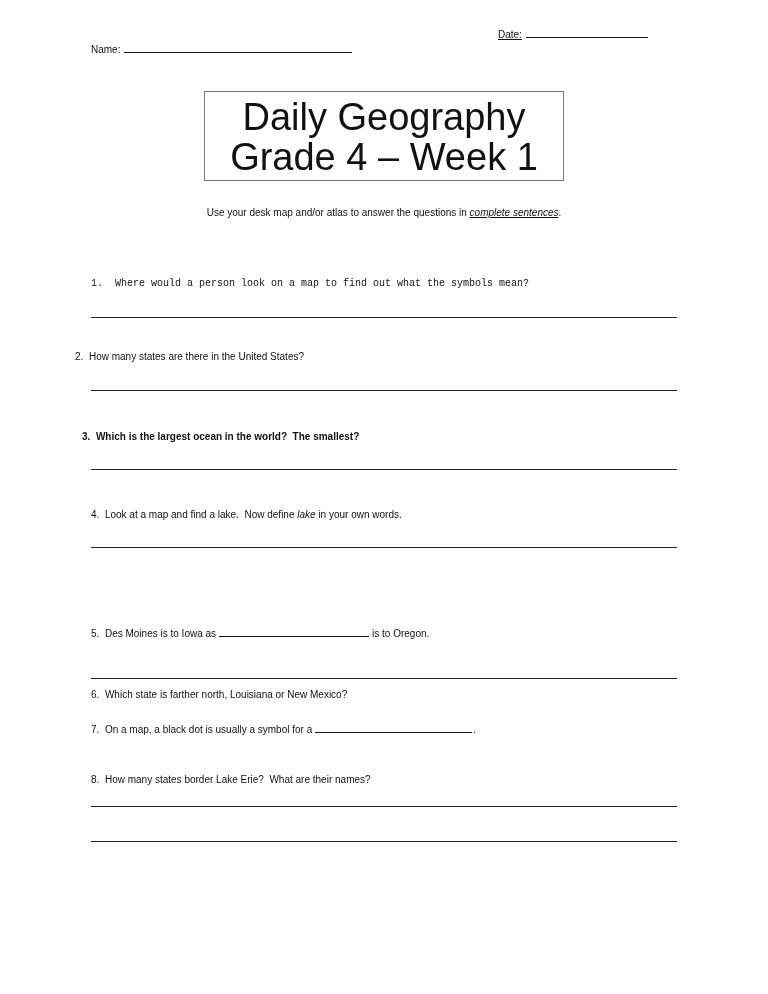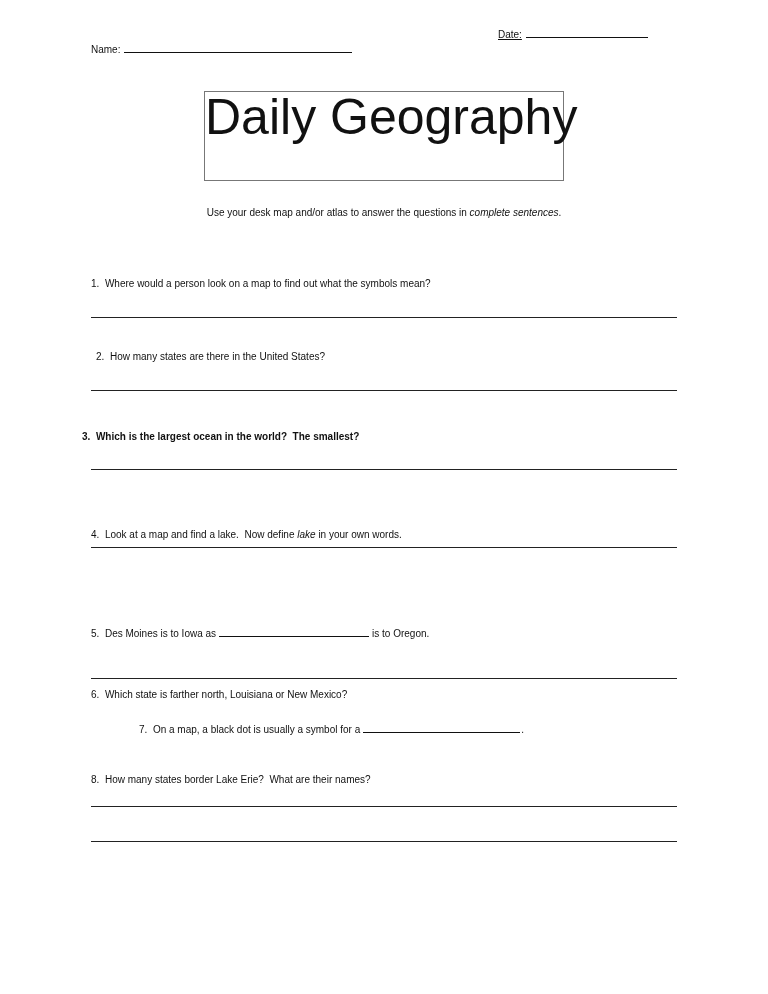--- a/index.html
+++ b/index.html
@@ -13,75 +13,76 @@
     display: inline-block; border-bottom: 1px solid #111; height: 13px;
     vertical-align: baseline; margin: 0 3px;
   }
   .answer-line {
     position: absolute; left: 91px; width: 586px; height: 0;
     border-top: 1px solid #222;
   }
   #title-box {
     left: 204px; top: 91px; width: 360px; height: 90px;
     border: 1px solid #777; box-sizing: border-box;
-    text-align: center; font-size: 50px; line-height: 40px;
+    text-align: center; font-size: 38px; line-height: 40px;
     padding-top: 5px; color: #111;
   }
   #title-box div { white-space: nowrap; }
-  .ul { font-style: italic; margin-top: 36px; }
+  .ul { text-decoration: underline; font-style: italic; margin-top: 36px; }
   .it { font-style: italic; }
 </style>
 </head>
 <body>
 
 <div class="abs txt" style="left:91px; top:39px;">
   <span>Name:</span><span class="blank" style="width:228px; margin-left:4px;"></span>
 </div>
 <div class="abs txt" style="left:498px; top:24px;text-decoration:underline;">
   <span>Date:</span><span class="blank" style="width:122px; margin-left:4px;"></span>
 </div>
 
 <div id="title-box" class="abs">
   <div>Daily Geography</div>
+  <div>Grade 4 – Week 1</div>
 </div>
 
 <div class="abs txt" style="left:0; width:768px; top:205px; text-align:center;">
   <span>Use your desk map and/or atlas to answer the questions in </span><span class="ul">complete sentences</span><span>.</span>
 </div>
 
-<div class="abs txt" style="left:91px; top:276px;">
+<div class="abs txt" style="left:91px; top:276px;font-family:Liberation Mono, monospace;">
   <span>1.</span>&nbsp;&nbsp;<span>Where would a person look on a map to find out what the symbols mean?</span>
 </div>
 <div class="answer-line" style="top:317px;"></div>
 
-<div class="abs txt" style="left:96px; top:349px;">
+<div class="abs txt" style="left:75px; top:349px;">
   <span>2.</span>&nbsp;&nbsp;<span>How many states are there in the United States?</span>
 </div>
 <div class="answer-line" style="top:390px;"></div>
 
 <div class="abs txt" style="left:82px; top:429px;font-weight:bold;">
   <span>3.</span>&nbsp;&nbsp;<span style="white-space:pre;">Which is the largest ocean in the world?  The smallest?</span>
 </div>
 <div class="answer-line" style="top:469px;"></div>
 
-<div class="abs txt" style="left:91px; top:527px;">
+<div class="abs txt" style="left:91px; top:507px;">
   <span>4.</span>&nbsp;&nbsp;<span style="white-space:pre;">Look at a map and find a lake.  Now define </span><span class="it">lake</span><span style="white-space:pre;"> in your own words.</span>
 </div>
 <div class="answer-line" style="top:547px;"></div>
 
 <div class="abs txt" style="left:91px; top:587px;margin-top:36px;">
   <span>5.</span>&nbsp;&nbsp;<span>Des Moines is to Iowa as</span><span class="blank" style="width:150px;"></span><span>is to Oregon.</span>
 </div>
 
 <div class="abs txt" style="left:91px; top:639px;margin-top:48px;">
   <span>6.</span>&nbsp;&nbsp;<span>Which state is farther north, Louisiana or New Mexico?</span>
 </div>
 <div class="answer-line" style="top:678px;"></div>
 
-<div class="abs txt" style="left:91px; top:719px;margin-left:48px;">
+<div class="abs txt" style="left:91px; top:719px;">
   <span>7.</span>&nbsp;&nbsp;<span>On a map, a black dot is usually a symbol for a</span><span class="blank" style="width:157px; margin-right:1px;"></span><span>.</span>
 </div>
 
 <div class="abs txt" style="left:91px; top:772px;">
   <span>8.</span>&nbsp;&nbsp;<span style="white-space:pre;">How many states border Lake Erie?  What are their names?</span>
 </div>
 <div class="answer-line" style="top:806px;"></div>
 <div class="answer-line" style="top:841px;"></div>
 
 </body></html>

